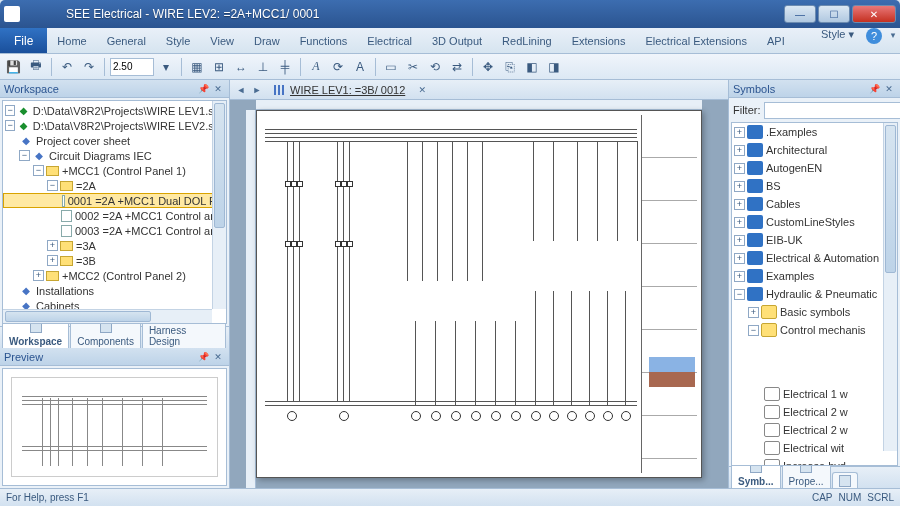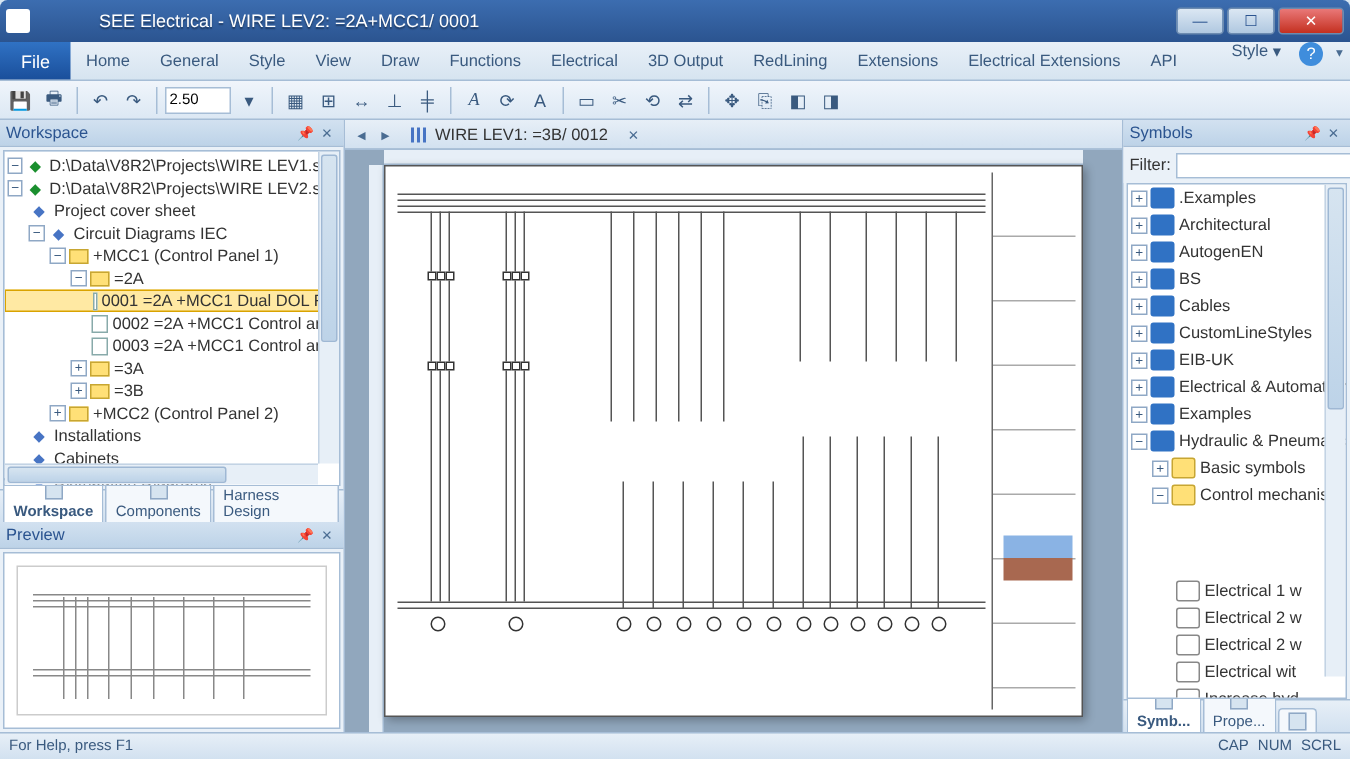--- a/index.html
+++ b/index.html
@@ -55,37 +55,37 @@
 .preview-img { flex: 1; background: #fff; border: 1px solid #a6bdd6; margin: 2px; position: relative; overflow: hidden; }
 .schematic-mini { position: absolute; inset: 8px; border: 1px solid #ccc; }
 .schematic-mini::before, .schematic-mini::after { content: ''; position: absolute; background: #888; }
 .schematic-mini::before { left: 10px; right: 10px; top: 18px; height: 1px; box-shadow: 0 4px #888, 0 8px #888, 0 50px #888, 0 54px #888; }
 .schematic-mini::after { top: 20px; bottom: 10px; left: 30px; width: 1px; box-shadow: 8px 0 #888, 16px 0 #888, 30px 0 #888, 45px 0 #888, 60px 0 #888, 80px 0 #888, 100px 0 #888, 120px 0 #888; }
 
 
 .center { flex: 1; display: flex; flex-direction: column; background: #8fa8c5; }
 .doc-tabs { height: 20px; background: linear-gradient(#e7eff7,#d2e1f0); display: flex; align-items: center; padding: 0 4px; gap: 2px; border-bottom: 1px solid #a6bdd6; }
 .nav-btn { width: 14px; height: 14px; display: flex; align-items: center; justify-content: center; font-size: 9px; color: #4a6c92; cursor: pointer; }
-.doc-tab { padding: 2px 8px; display: flex; align-items: center; gap: 4px; font-size: 11px; cursor: pointer; }
+.doc-tab { padding: 2px 8px; display: flex; align-items: center; gap: 4px; font-size: 11px; cursor: pointer; text-decoration: underline; }
 .doc-tab.active { background: #fff; border: 1px solid #a6bdd6; border-bottom: 1px solid #fff; border-radius: 3px 3px 0 0; font-weight: bold; }
 .dia-ic { width: 12px; height: 10px; background: repeating-linear-gradient(90deg,#4774c4 0 2px,transparent 2px 4px); }
 .canvas-wrap { flex: 1; background: #91a7bd; padding: 10px 26px; position: relative; }
 .ruler-t { position: absolute; left: 26px; right: 26px; top: 0; height: 10px; background: #e7eff7; border-bottom: 1px solid #a6bdd6; }
 .ruler-l { position: absolute; top: 10px; bottom: 0; left: 16px; width: 10px; background: #e7eff7; border-right: 1px solid #a6bdd6; }
 .paper { width: 100%; height: 100%; background: #fff; border: 1px solid #555; position: relative; box-shadow: 2px 2px 6px rgba(0,0,0,.3); }
 .title-block { position: absolute; right: 4px; bottom: 4px; top: 4px; width: 56px; border-left: 1px solid #666; }
 .title-block div { border-bottom: 1px solid #aaa; height: 12%; }
 .photo { position: absolute; right: 6px; bottom: 90px; width: 46px; height: 30px; background: linear-gradient(#8ab3e4 50%, #a86850 50%); }
 .h-bus { position: absolute; left: 8px; right: 64px; border-top: 1px solid #555; }
 .v-line { position: absolute; border-left: 1px solid #555; }
 .comp { position: absolute; width: 6px; height: 6px; border: 1px solid #333; background: #fff; }
 .motor { position: absolute; width: 10px; height: 10px; border: 1px solid #333; border-radius: 50%; }
 
 
-.right-col { width: 152px; display: flex; flex-direction: column; border-left: 1px solid #a6bdd6; background: #eaf1f8; }
+.right-col { width: 172px; display: flex; flex-direction: column; border-left: 1px solid #a6bdd6; background: #eaf1f8; }
 .filter-row { height: 24px; display: flex; align-items: center; padding: 2px 4px; gap: 3px; background: #eaf1f8; }
 .filter-inp { flex: 1; height: 17px; border: 1px solid #a6bdd6; font-size: 10px; padding: 0 2px; }
 .sym-tree { flex: 1; background: #fff; border: 1px solid #a6bdd6; margin: 0 2px; overflow: hidden; }
 .sym-row { display: flex; align-items: center; height: 18px; padding-left: 2px; cursor: pointer; white-space: nowrap; }
 .sym-row .exp { flex-shrink: 0; }
 .sym-ic { width: 16px; height: 14px; background: #3072c4; margin-right: 3px; border-radius: 2px; flex-shrink: 0; }
 .sym-ic.fold { background: #ffe077; border: 1px solid #c7a632; }
 .sym-ic.item { background: #fff; border: 1px solid #888; }
 
 

